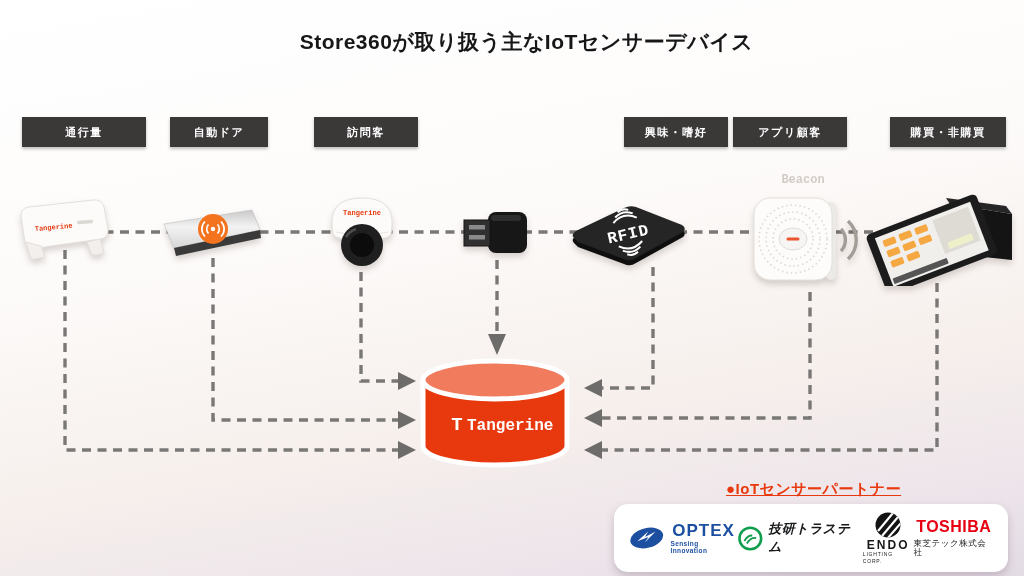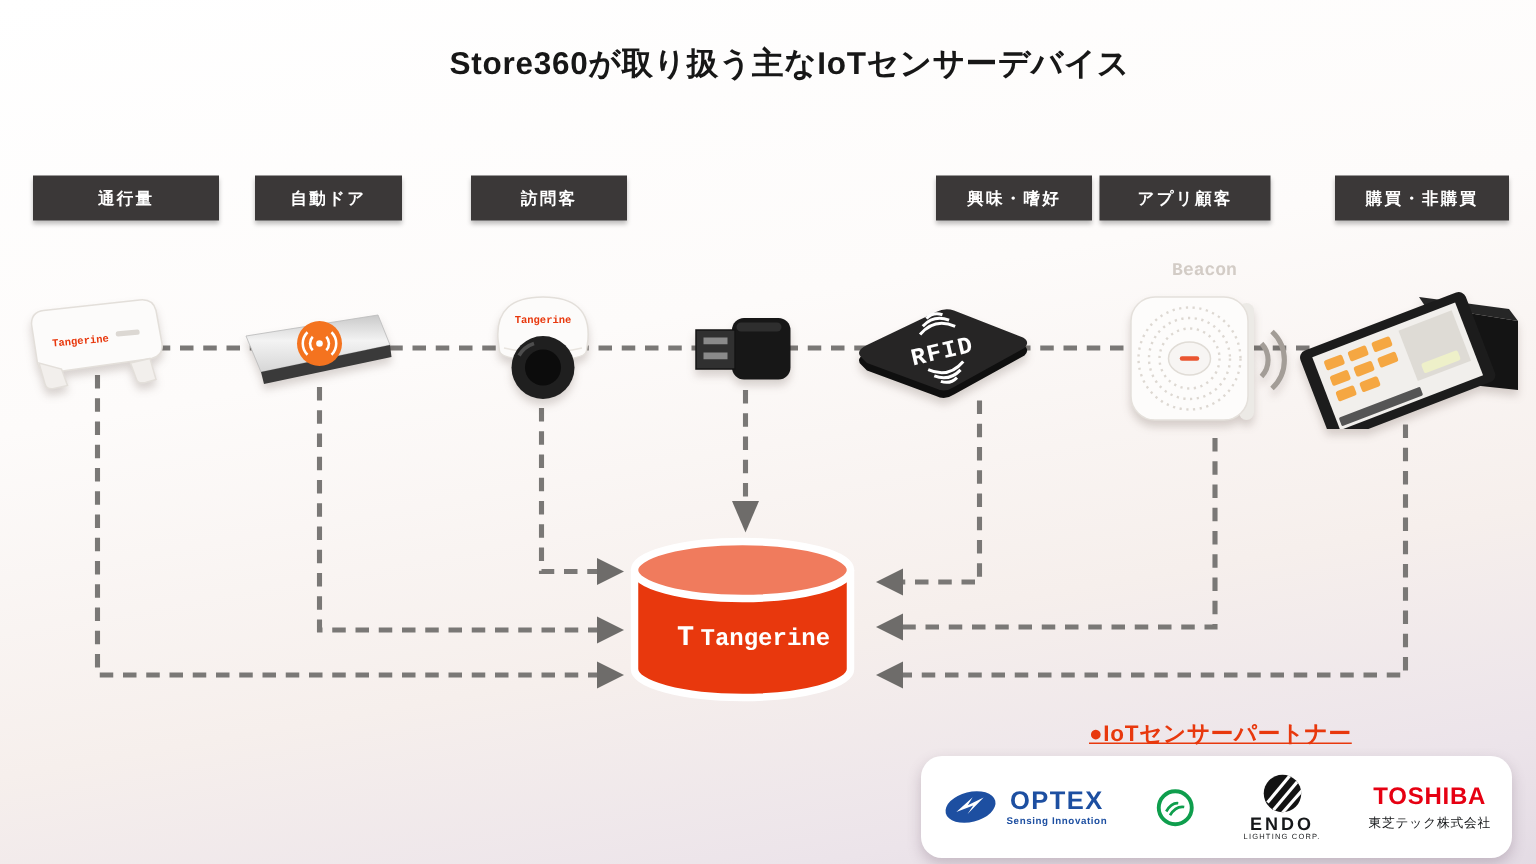--- a/index.html
+++ b/index.html
@@ -214,20 +214,21 @@
     </div>
 
     <div class="p-item">
       <svg width="27" height="27" viewBox="0 0 27 27">
         <circle cx="13.5" cy="13.5" r="11" fill="#fff" stroke="#0f9e4d" stroke-width="2.6"></circle>
         <g stroke="#0f9e4d" stroke-width="1.8" fill="none">
           <path d="M7.5 16 q3.5 -6 8 -5.5"></path>
           <path d="M10 18.5 q4 -6.5 9.5 -5.5"></path>
         </g>
       </svg>
+      <span class="giken-name">技研トラステム</span>
     </div>
 
     <div class="p-col">
       <svg width="28" height="28" viewBox="0 0 28 28">
         <defs>
             <clipPath id="endoClip">
               <circle cx="14" cy="14" r="12.5"></circle>
             </clipPath>
           </defs>
         <circle cx="14" cy="14" r="12.5" fill="#131313"></circle>

